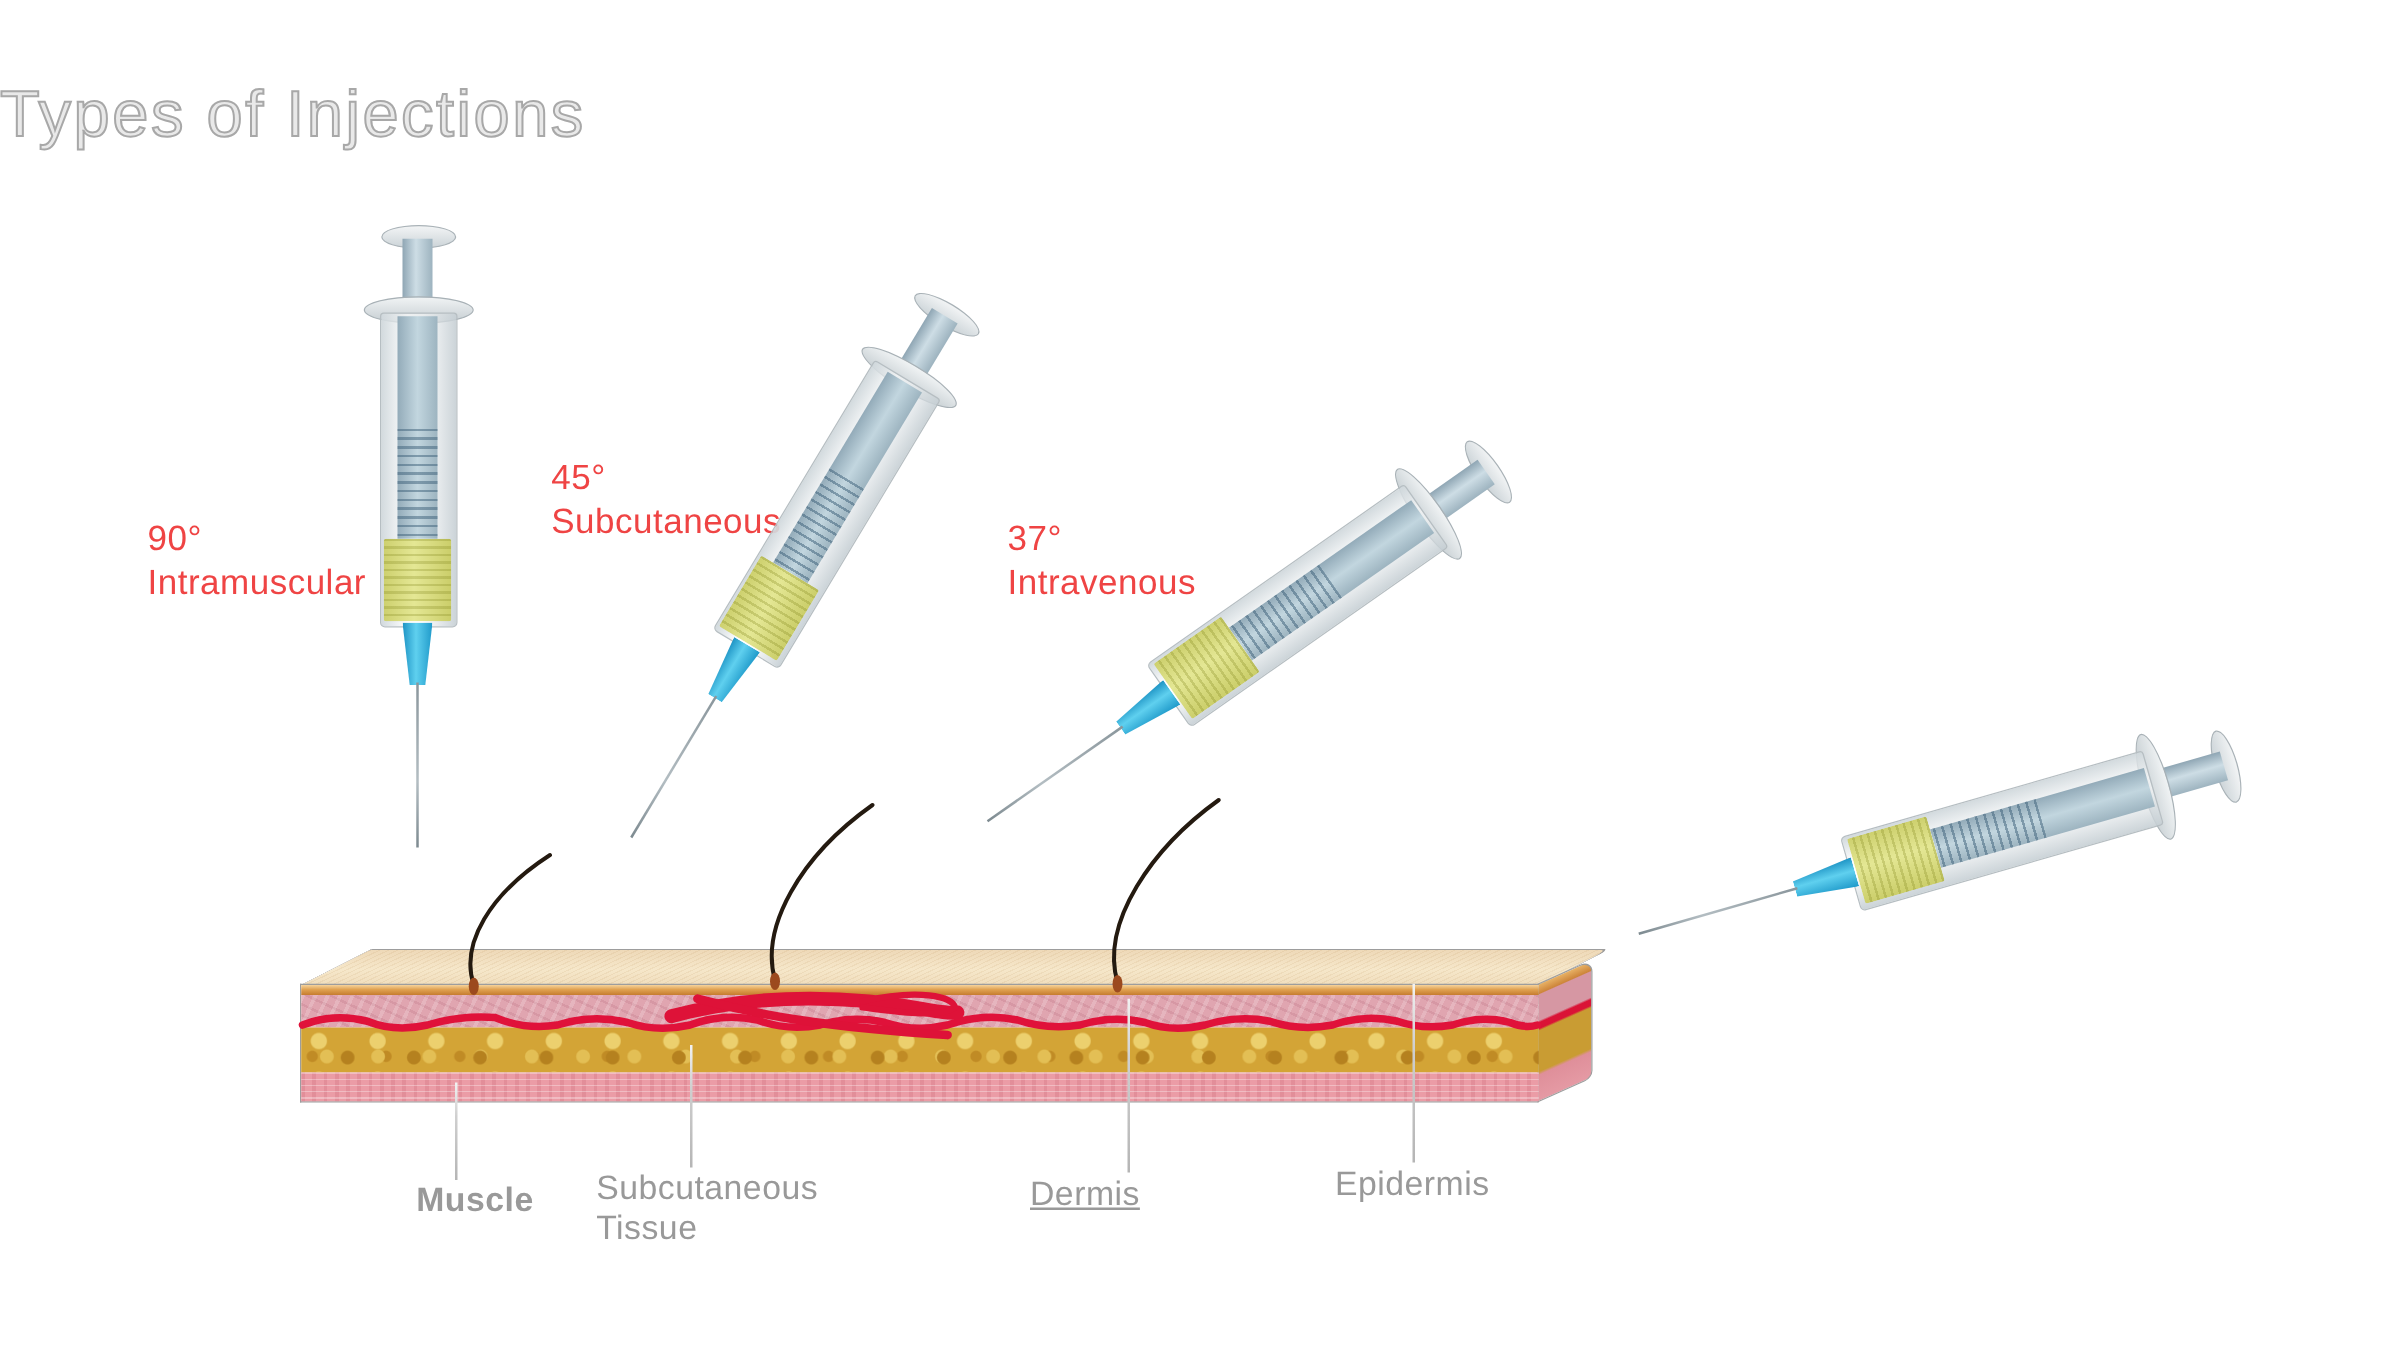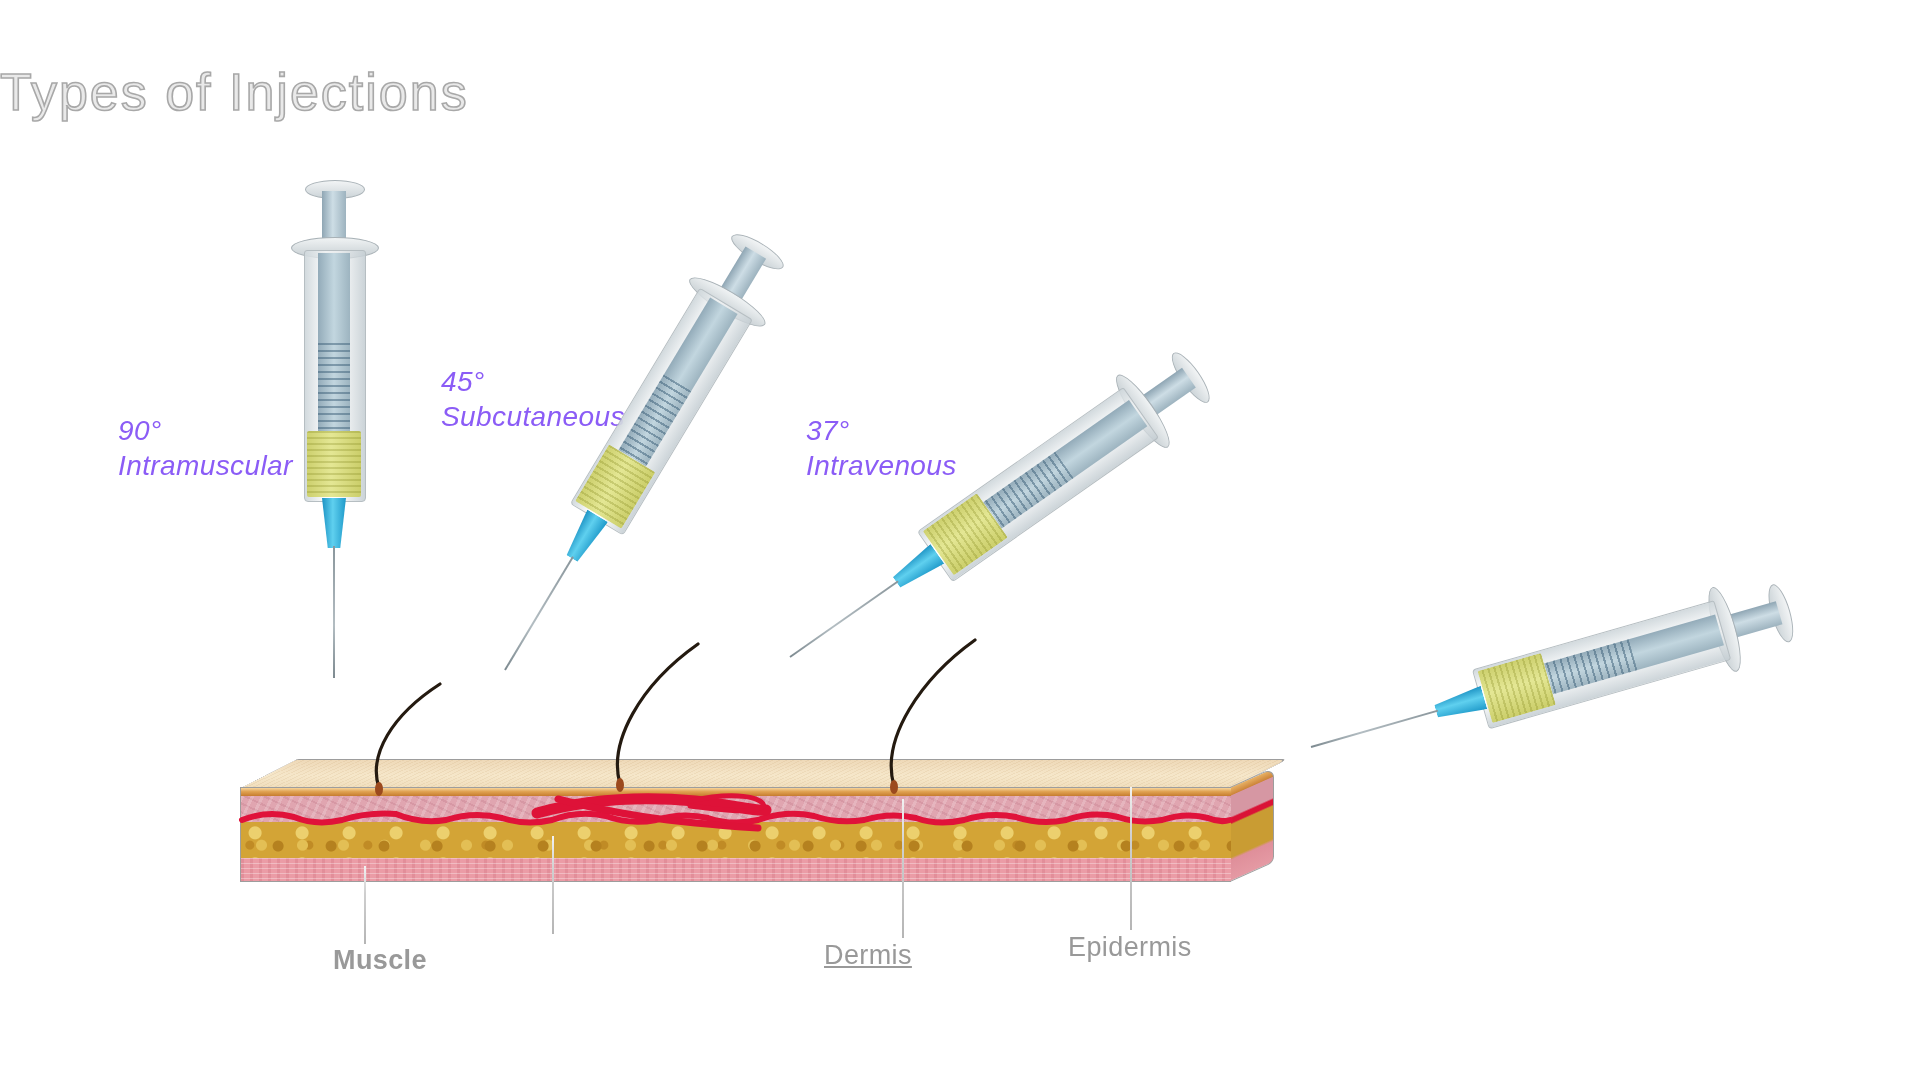--- a/index.html
+++ b/index.html
@@ -5,21 +5,21 @@
   html,body{margin:0;padding:0;background:#ffffff;}
   .canvas{position:relative;width:1920px;height:1080px;background:#ffffff;overflow:hidden;
           font-family:"Liberation Sans", sans-serif;}
 
   
   .title{position:absolute;left:0;right:0;top:62px;
          font-size:52px;letter-spacing:2px;font-weight:400;
          color:#e9e9e9;-webkit-text-stroke:1.6px #a8a8a8;}
 
   
-  .angle-label{position:absolute;color:#8b5cf6;font-size:28px;line-height:1.25;letter-spacing:.4px;font-style:italic;}
+  .angle-label{position:absolute;color:#ef4444;font-size:28px;line-height:1.25;letter-spacing:.4px;}
   .angle-label .ln{display:block;}
   .layer-label{position:absolute;color:#999999;font-size:27px;letter-spacing:.4px;line-height:1.2;}
 
   
   .leader{position:absolute;width:2px;background:linear-gradient(180deg,#f2f2f2 0%,#cfcfcf 35%,#b5b5b5 100%);z-index:6;}
 
   
   .skin{position:absolute;left:240px;top:754px;width:1060px;height:130px;z-index:1;}
   .skin-top{position:absolute;left:0;top:5px;width:990px;height:28px;
             transform:skewX(-63deg);transform-origin:0 100%;
@@ -123,20 +123,21 @@
     <ellipse cx="620" cy="785" rx="4" ry="7" fill="#9c4a1e"></ellipse>
     <ellipse cx="894" cy="787" rx="4" ry="7" fill="#9c4a1e"></ellipse>
   </svg>
 
   <div class="leader" style="left:364px;top:866px;height:78px;"></div>
   <div class="leader" style="left:552px;top:836px;height:98px;"></div>
   <div class="leader" style="left:902px;top:799px;height:139px;"></div>
   <div class="leader" style="left:1130px;top:787px;height:143px;"></div>
 
   <div class="layer-label" style="left:333px;top:944px;font-weight:bold;">Muscle</div>
+  <div class="layer-label" style="left:477px;top:934px;width:195px;">Subcutaneous Tissue</div>
   <div class="layer-label" style="left:824px;top:939px;text-decoration:underline;">Dermis</div>
   <div class="layer-label" style="left:1068px;top:931px;">Epidermis</div>
 
   <div class="syringe" style="left:289px;top:180px;transform:rotate(0deg);transform-origin:45px 498px;">
     <div class="thumb-cap"></div>
     <div class="plunger-rod"></div>
     <div class="flange"></div>
     <div class="barrel">
       <div class="inner-rod">
         <div class="rod-ticks"></div>

